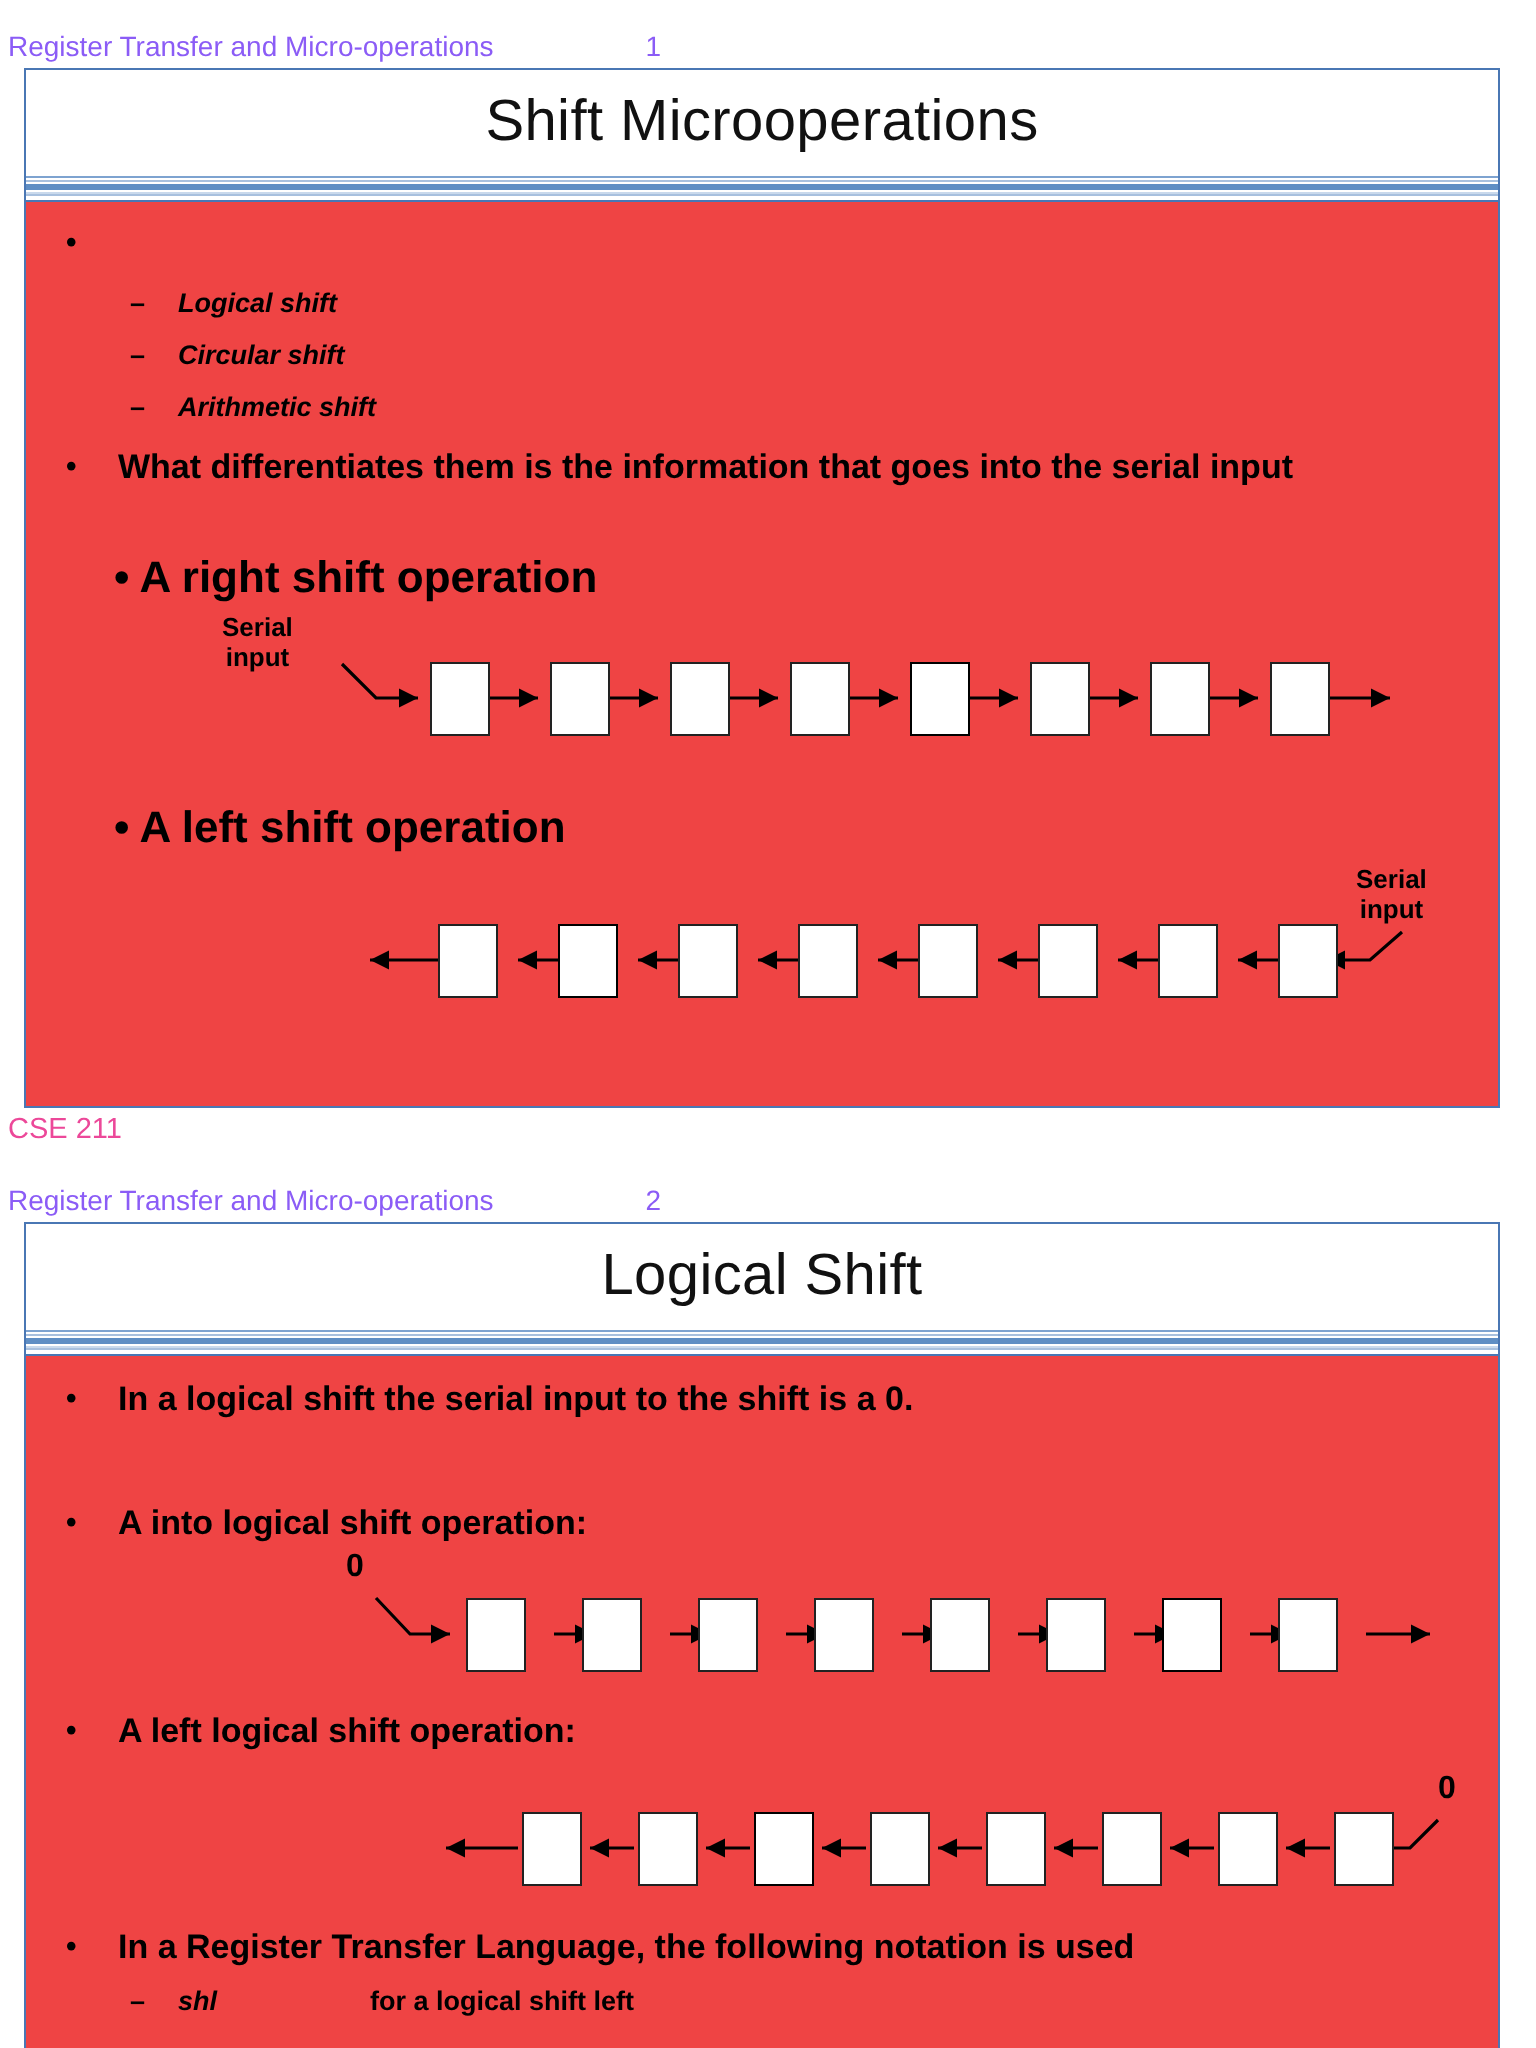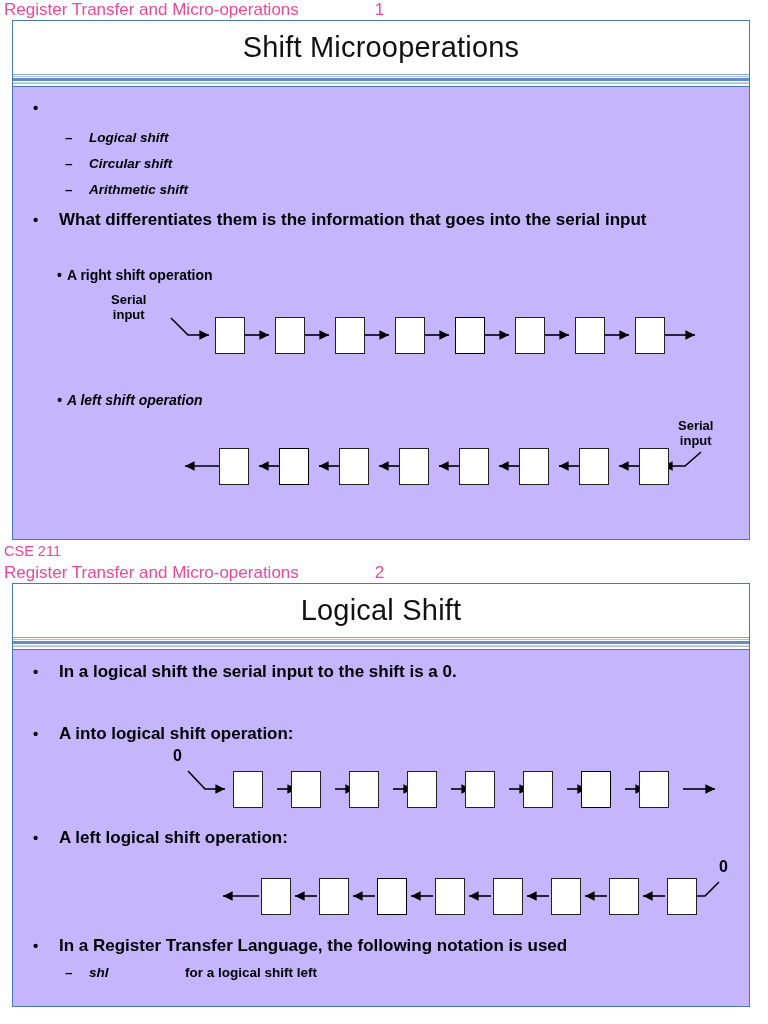--- a/index.html
+++ b/index.html
@@ -6,42 +6,43 @@
   html, body {
     width: 768px;
     background: #ffffff;
     font-family: "Liberation Sans", sans-serif;
     color: #000000;
   }
   body { width: 768px; position: relative; overflow-x: hidden; }
 
   
   .doc-header {
-    font-size: 17px;
-    color: #ec4899;
+    font-size: 14px;
+    color: #8b5cf6;
     padding: 1px 0 2px 4px;
     white-space: nowrap;
     line-height: 17px;
+    margin-top: 14px;
   }
   .doc-header .hdr-num { display: inline-block; padding-left: 76px; }
 
   .doc-footer {
     font-size: 14.5px;
     color: #ec4899;
     padding: 3px 0 3px 4px;
     line-height: 17px;
   }
 
   
   .slide {
     position: relative;
     margin: 0 0 0 12px;
     width: 738px;
     border: 1px solid #4a77b4;
-    background: #c4b5fd;
+    background: #ef4444;
   }
   .slide-title-box {
     height: 54px;
     display: flex;
     align-items: center;
     justify-content: center;
     border-bottom: 1px solid #7ea3d0;
     background: #ffffff;
   }
   .slide-title {
@@ -87,21 +88,21 @@
     font-style: italic;
     line-height: 16px;
     padding-left: 52px;
   }
   .b2 .dash { width: 24px; flex: none; font-style: normal; }
   .b2 .term { display: inline-block; }
   .b2 .term.w { width: 96px; }
   .b2 .desc { font-style: normal; font-weight: bold; }
 
   .sub-bullet {
-    font-size: 14px;
+    font-size: 22px;
     font-weight: bold;
     padding-left: 44px;
     line-height: 20px;
   }
   .sub-bullet .dot { margin-right: 5px; }
 
   
   .reg-row { position: relative; text-decoration: underline; }
   .reg-chain { position: absolute; display: flex; align-items: center; }
   .cell {
@@ -205,21 +206,21 @@
         <div class="cell"></div>
         <div class="cell"></div>
         <div class="cell"></div>
         <div class="cell thick"></div>
         <div class="cell"></div>
         <div class="cell"></div>
         <div class="cell"></div>
       </div>
     </div>
 
-    <div class="sub-bullet" style="padding-top:0px;font-style:italic;">
+    <div class="sub-bullet" style="padding-top:0px;">
       <span class="dot">•</span><span>A left shift operation</span>
     </div>
 
     <div class="reg-row" style="height:100px;">
       <div class="lbl-serial" style="left:665px; top:8px;">
         <div>Serial</div>
         <div>input</div>
       </div>
       <svg class="diag" width="730" height="100">
 

